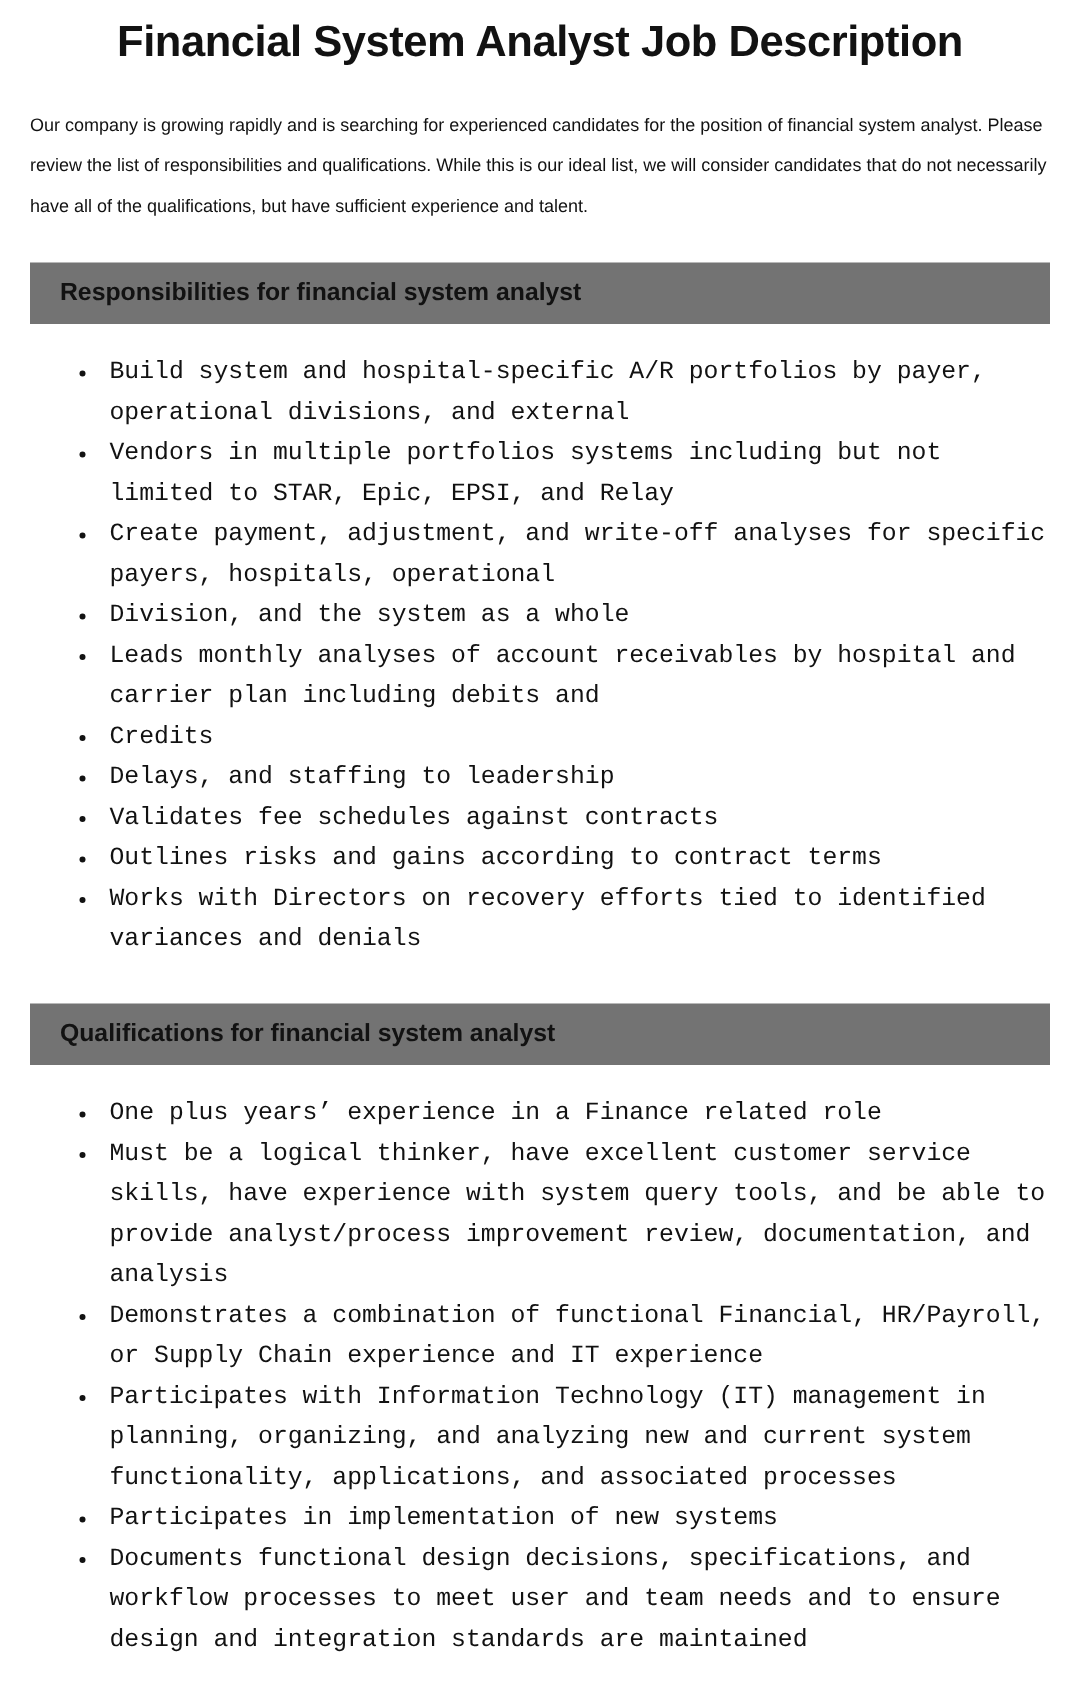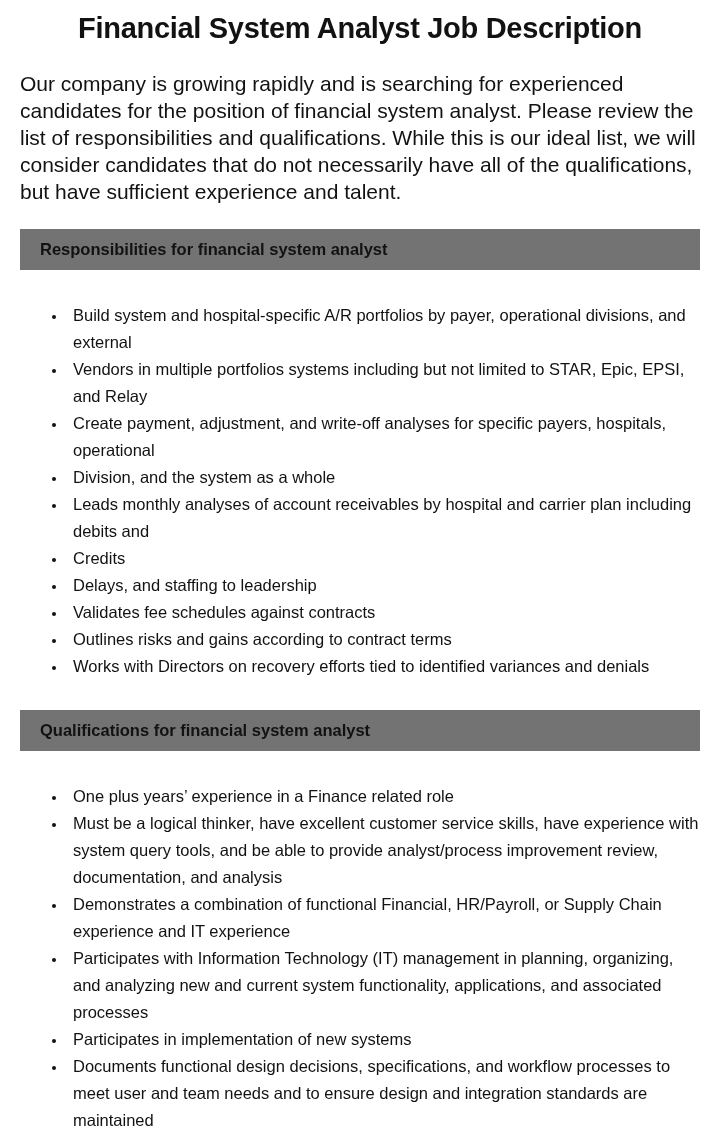--- a/index.html
+++ b/index.html
@@ -16,38 +16,39 @@
   }
   .doc-title {
     font-size: 29px;
     line-height: 36px;
     font-weight: 700;
     text-align: center;
     letter-spacing: -0.3px;
     margin: 4px 0 24px 0;
   }
   .intro {
-    font-size: 21px;
+    font-size: 12px;
     line-height: 27px;
     margin-bottom: 24px;
   }
   .section-bar {
     background: #737373;
     padding: 10px 0 10px 20px;
     margin: 0;
   }
   .section-bar .section-heading {
     font-size: 16.5px;
     line-height: 21px;
     font-weight: 700;
   }
   ul.bullet-list {
-    margin: 32px 0 30px 0;
+    margin: 18px 0 30px 0;
     padding-left: 47px;
     list-style: disc outside;
+    font-family: Liberation Mono, monospace;
   }
   ul.bullet-list li {
     font-size: 16.5px;
     line-height: 27px;
     padding-left: 6px;
   }
   ul.bullet-list li::marker {
     font-size: 13px;
   }
   ul.bullet-list.last {

